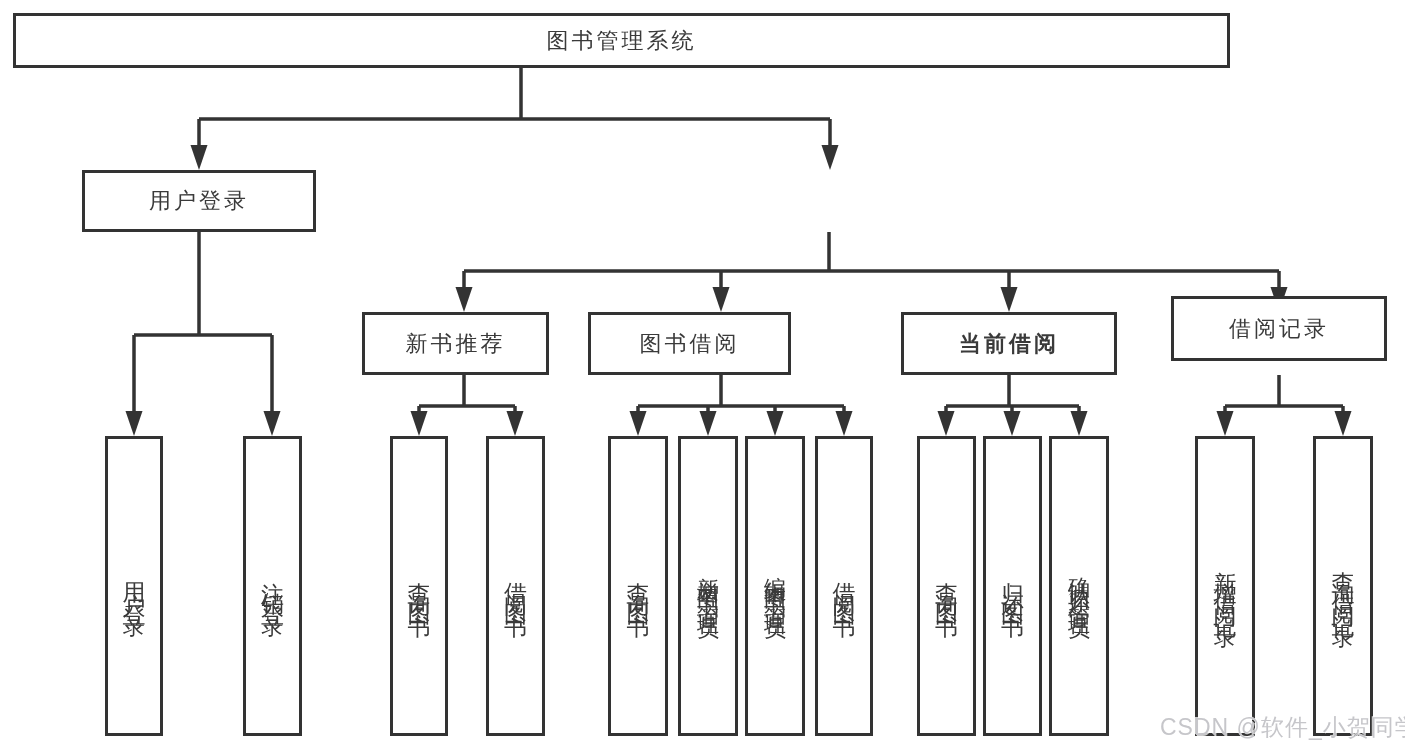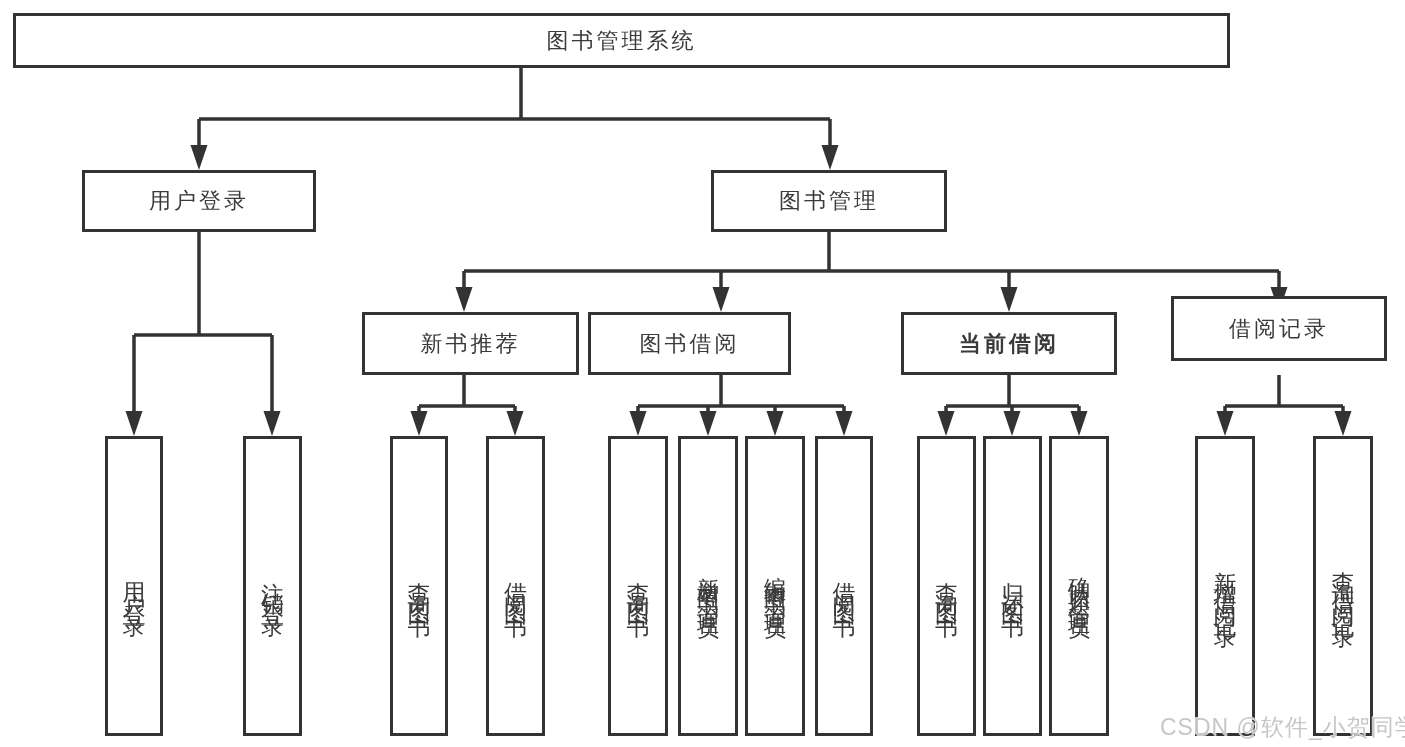--- a/index.html
+++ b/index.html
@@ -94,23 +94,22 @@
     <g>
       <path d="M1279 375 V406 M1225 406 H1343 M1225 406 V416 M1343 406 V416"></path>
       <polygon points="1216.5,411 1233.5,411 1225,436"></polygon>
       <polygon points="1334.5,411 1351.5,411 1343,436"></polygon>
     </g>
   </svg>
 
   <div class="node" style="left:13px; top:13px; width:1217px; height:55px;">图书管理系统</div>
 
   <div class="node" style="left:82px; top:170px; width:234px; height:62px;">用户登录</div>
-  <div class="node" style="left:711px; top:170px; width:236px; height:62px;">图书管理</div>
 
-  <div class="node" style="left:362px; top:312px; width:217px; height:63px;">新书推荐</div>
+  <div class="node" style="left:362px; top:312px; width:187px; height:63px;">新书推荐</div>
   <div class="node" style="left:588px; top:312px; width:203px; height:63px;">图书借阅</div>
   <div class="node" style="left:901px; top:312px; width:216px; height:63px;font-weight:bold;">当前借阅</div>
   <div class="node" style="left:1171px; top:296px; width:216px; height:65px;">借阅记录</div>
 
   <div class="node v" style="left:105px; top:436px; width:58px; height:300px;">用户登录</div>
   <div class="node v" style="left:243px; top:436px; width:59px; height:300px;">注销登录</div>
 
   <div class="node v" style="left:390px; top:436px; width:58px; height:300px;">查询图书</div>
   <div class="node v" style="left:486px; top:436px; width:59px; height:300px;">借阅图书</div>
 

